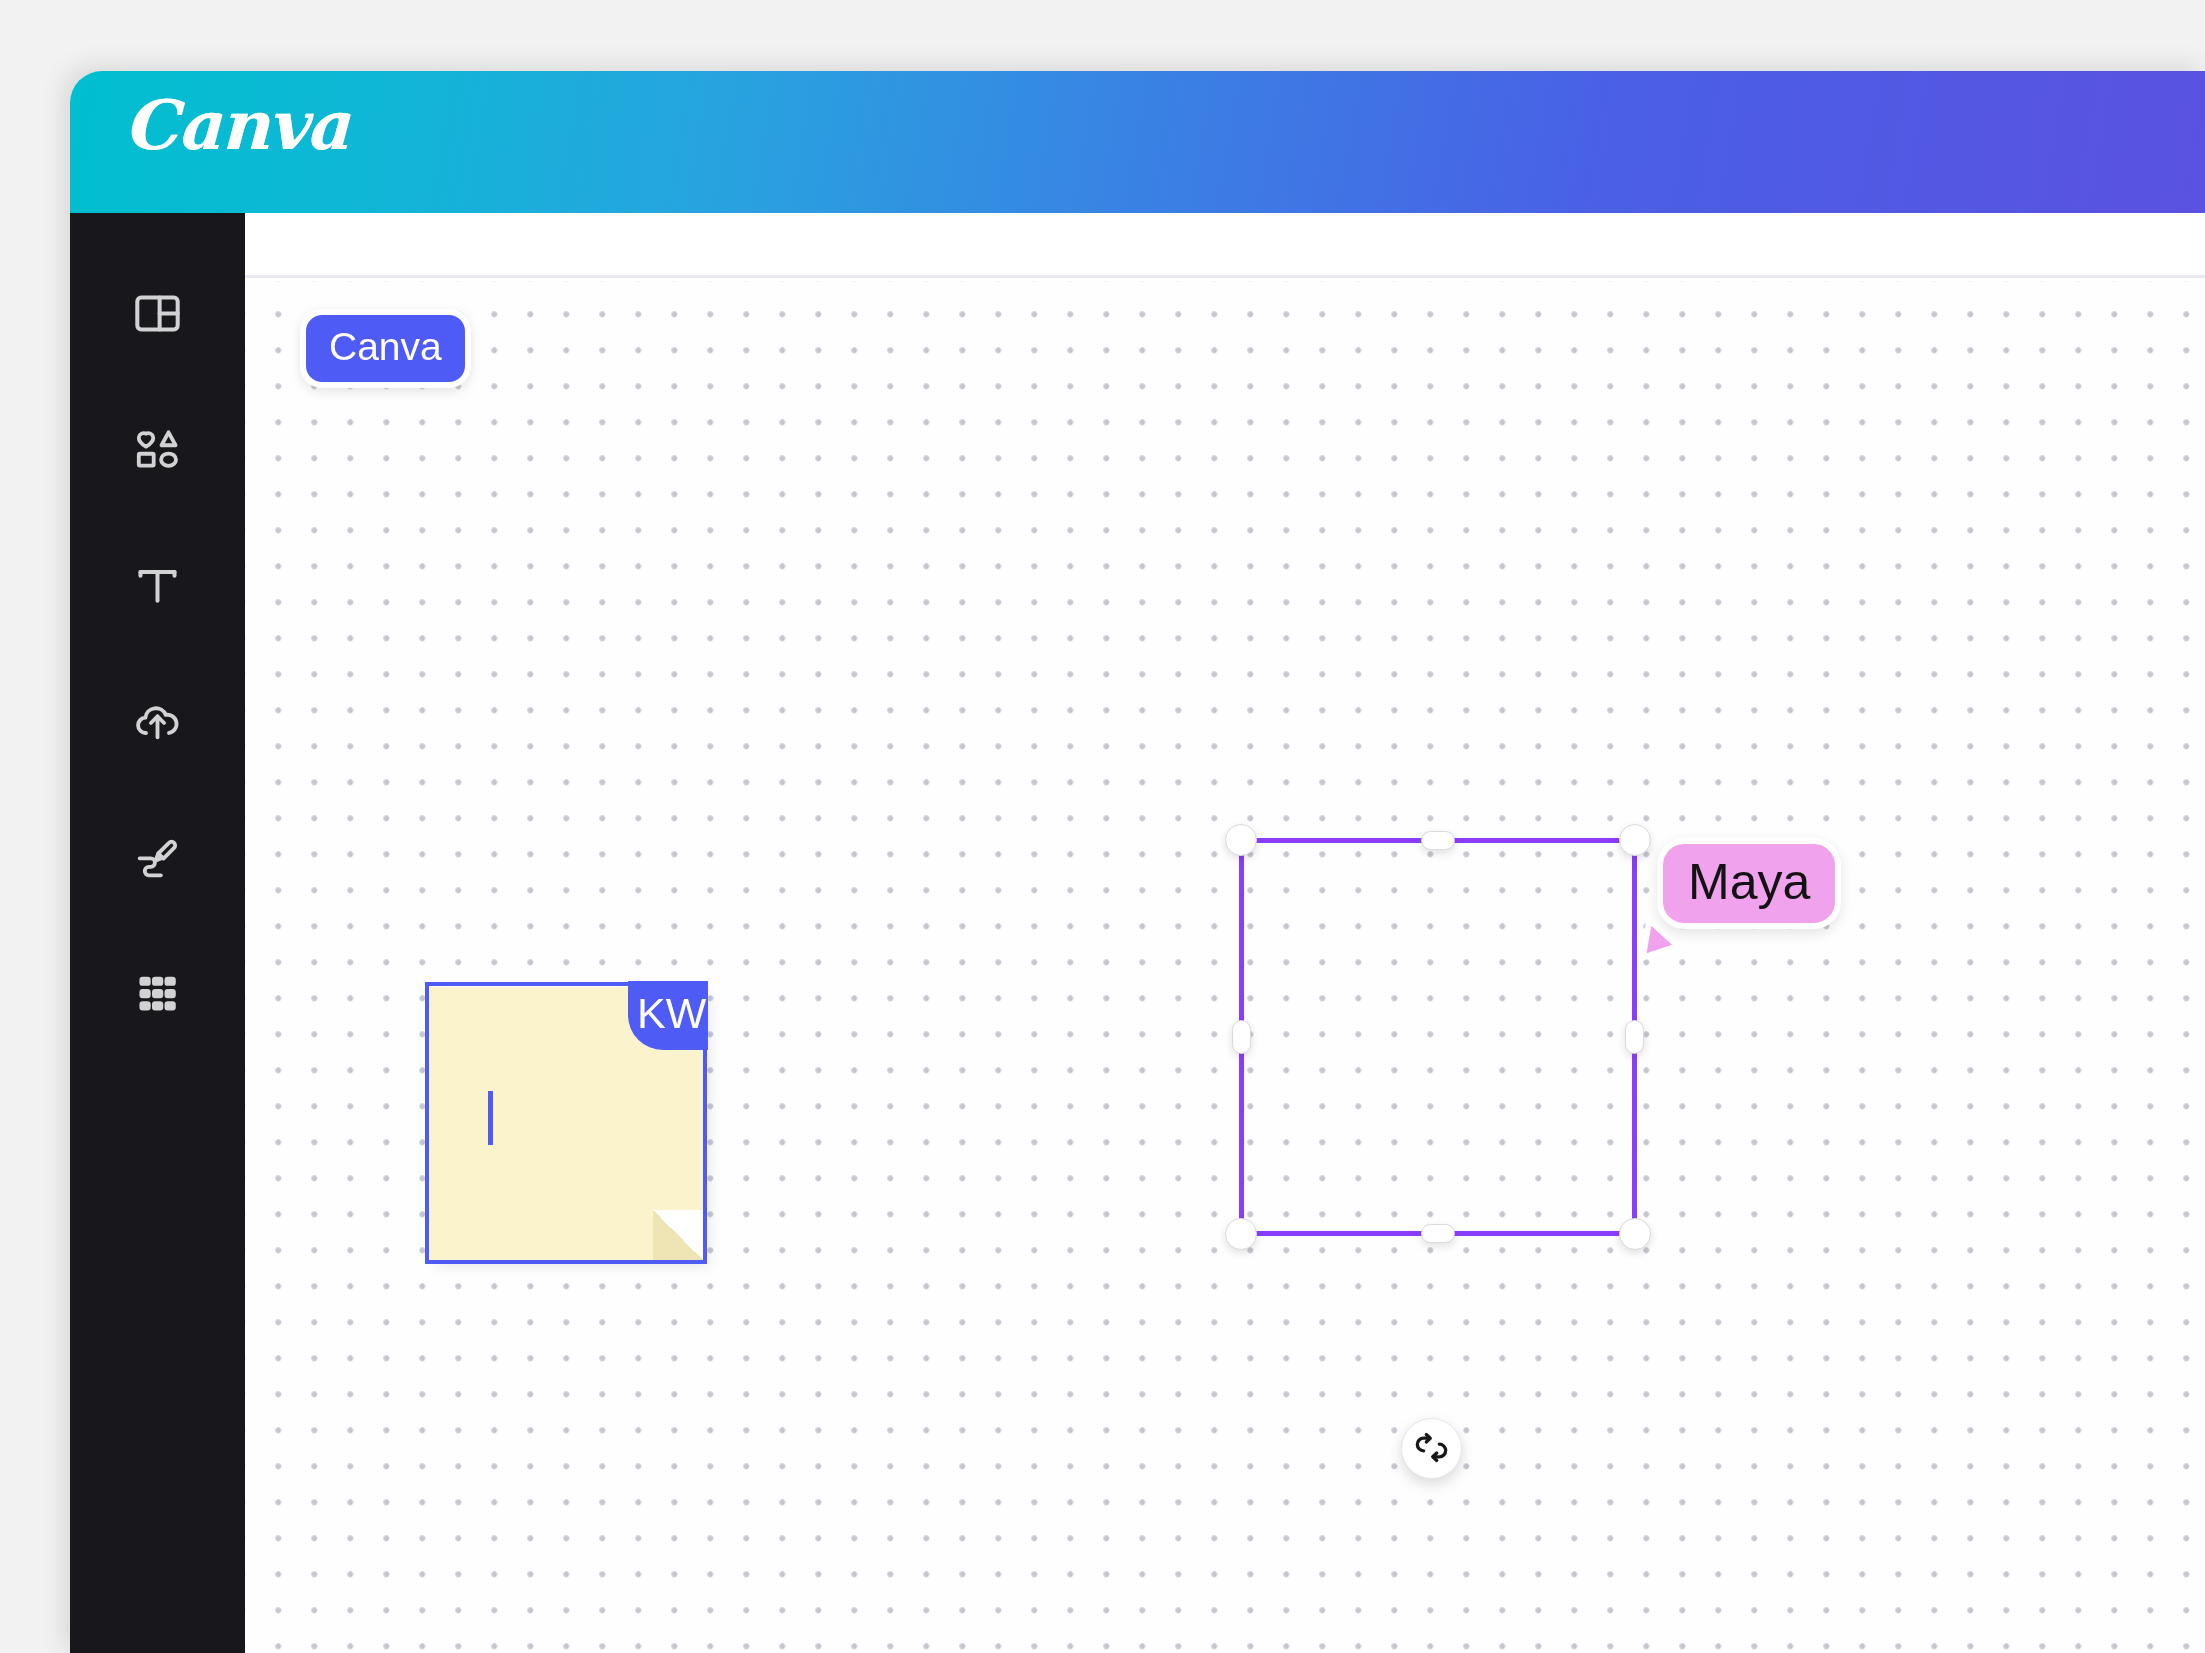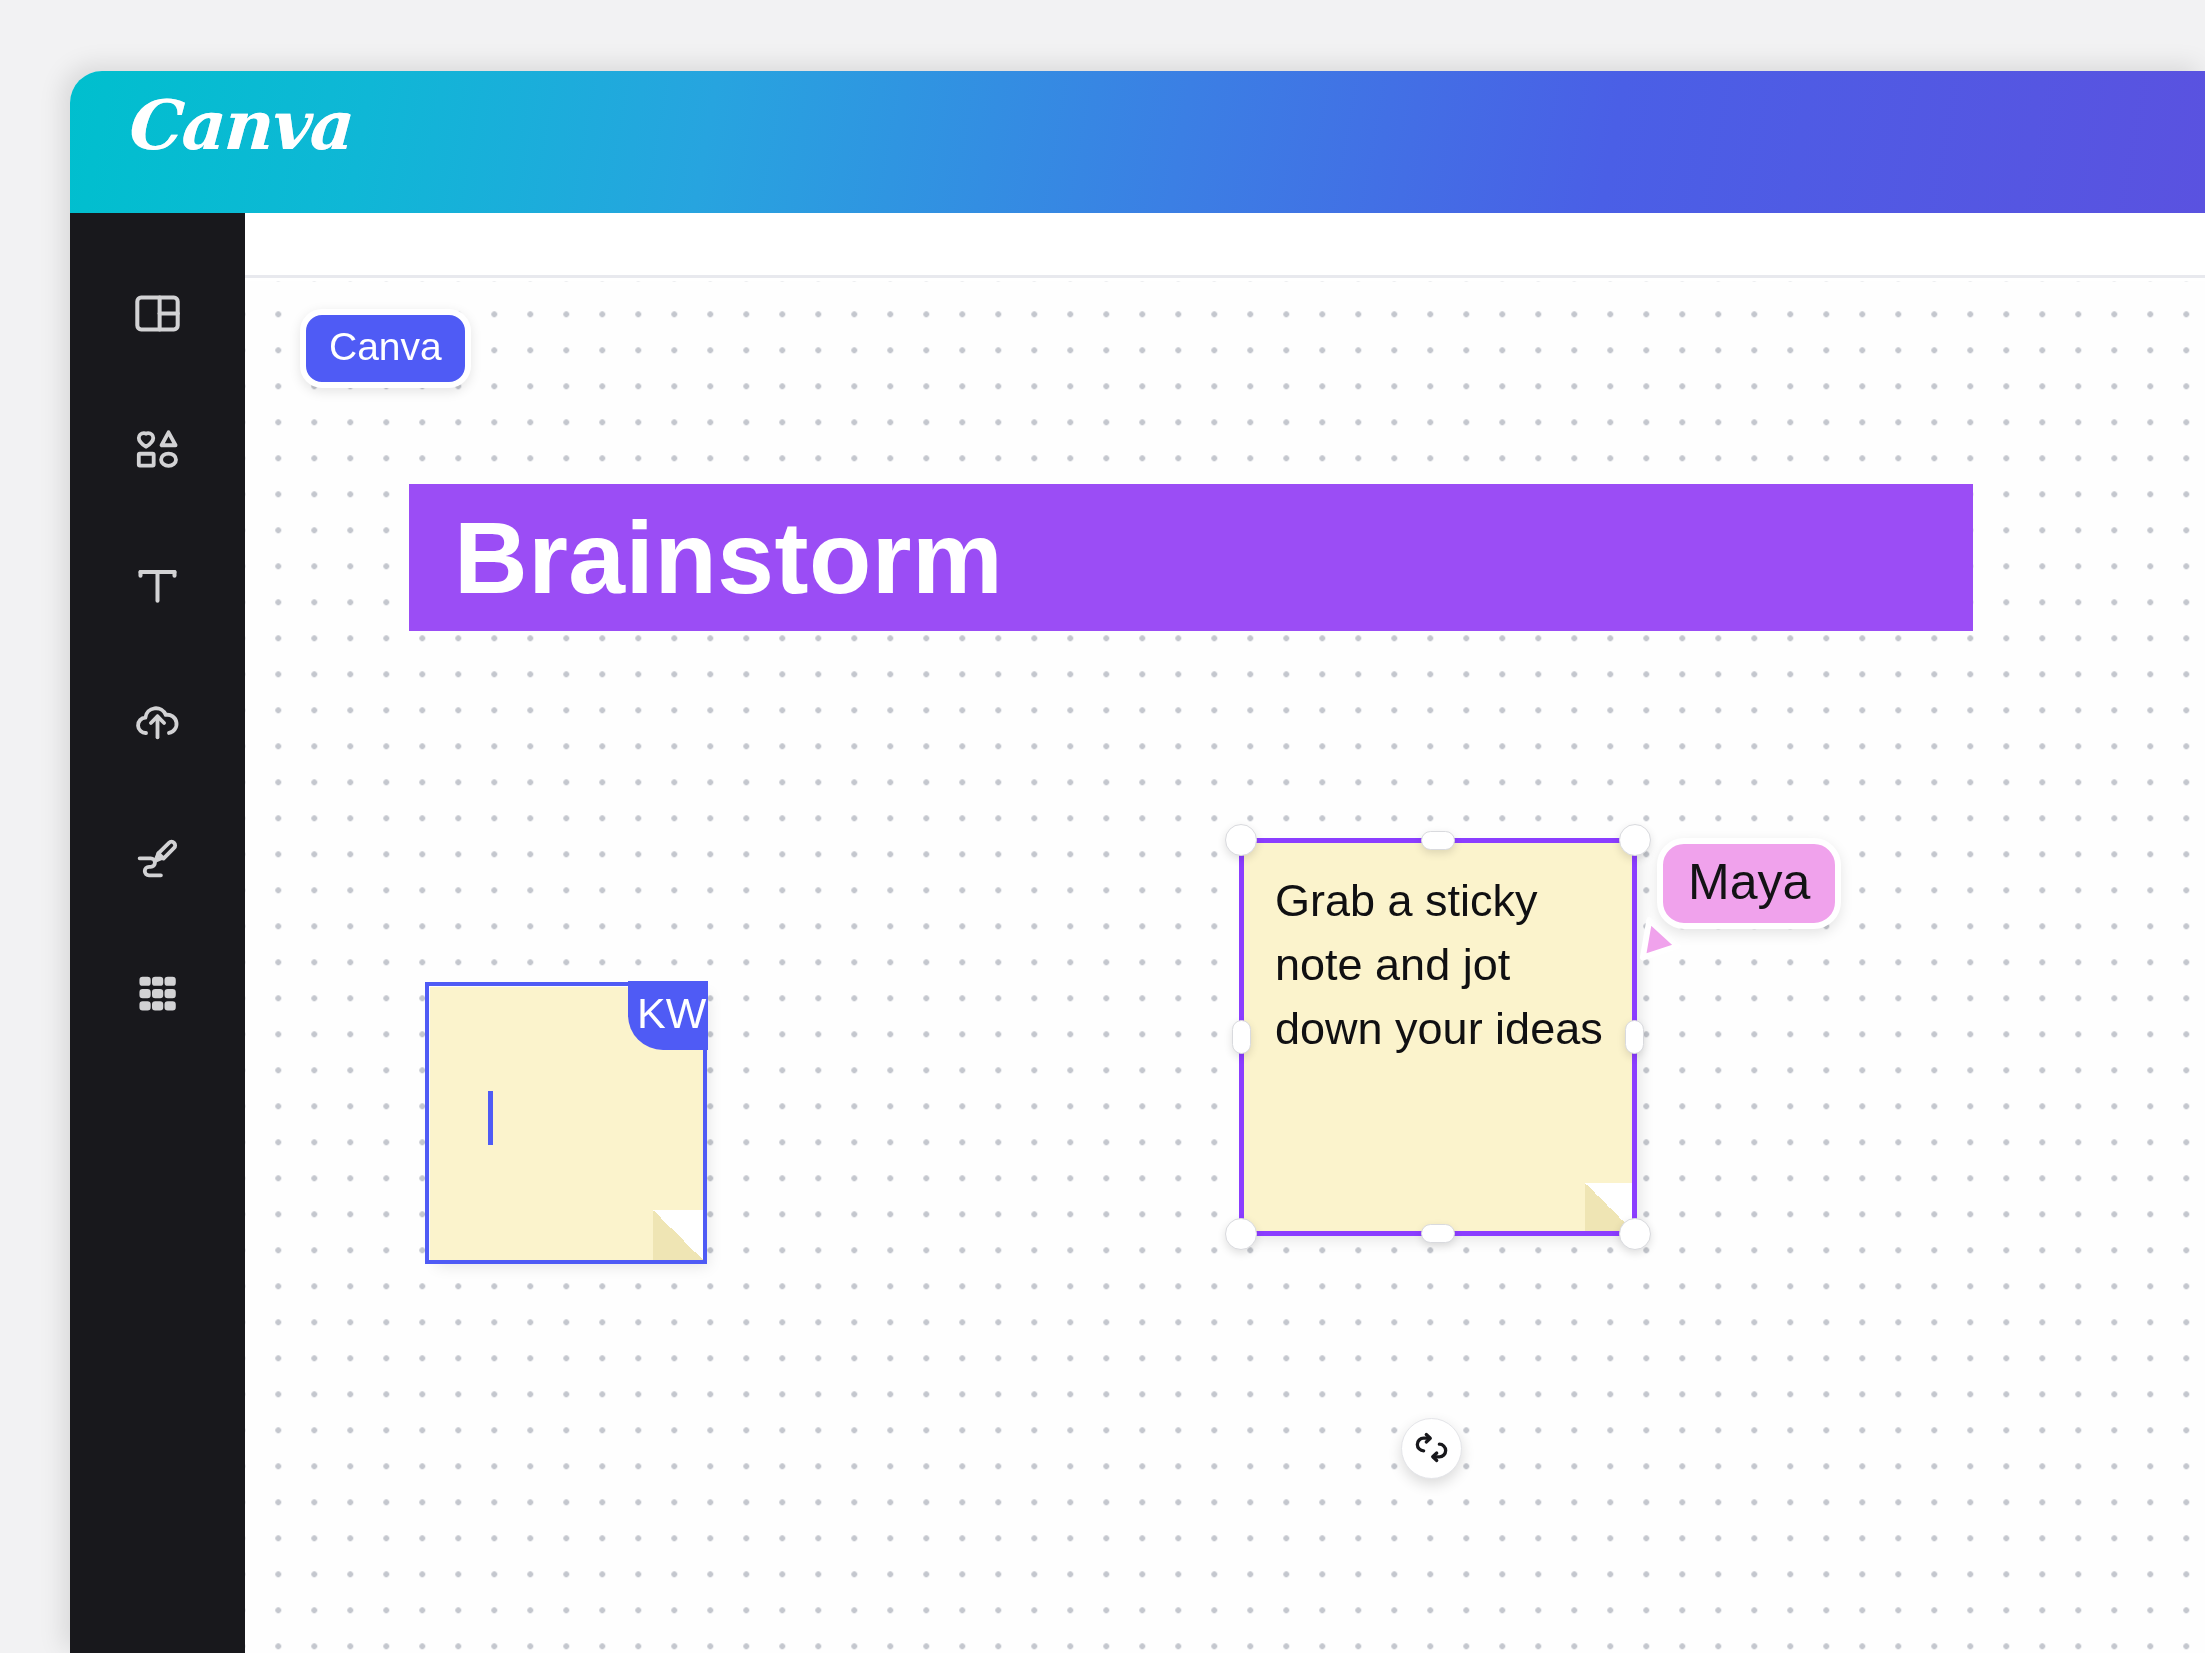--- a/index.html
+++ b/index.html
@@ -312,38 +312,31 @@
         </svg>
       </span>
     </div>
 
   </div>
 
   <div id="editor-toolbar"></div>
 
   <div id="canvas">
 
-    <div id="title-banner">
-      <div id="banner-title">Brainstorm</div>
-    </div>
 
     <div id="note-katie" class="sticky">
       <div class="sticky-fold"></div>
       <div class="sticky-text"></div>
     </div>
     <div id="note-katie-frame">
       <div id="kw-avatar">KW</div>
       <div id="katie-caret"></div>
     </div>
     <div id="katie-name-tag">Canva</div>
 
-    <div id="note-maya" class="sticky">
-      <div class="sticky-fold"></div>
-      <div class="sticky-text">Grab a sticky note and jot down your ideas</div>
-    </div>
 
     <div id="maya-selection">
       <div class="handle corner" id="h-tl"></div>
       <div class="handle corner" id="h-tr"></div>
       <div class="handle corner" id="h-bl"></div>
       <div class="handle corner" id="h-br"></div>
       <div class="handle edge-h" id="h-tm"></div>
       <div class="handle edge-h" id="h-bm"></div>
       <div class="handle edge-v" id="h-ml"></div>
       <div class="handle edge-v" id="h-mr"></div>

